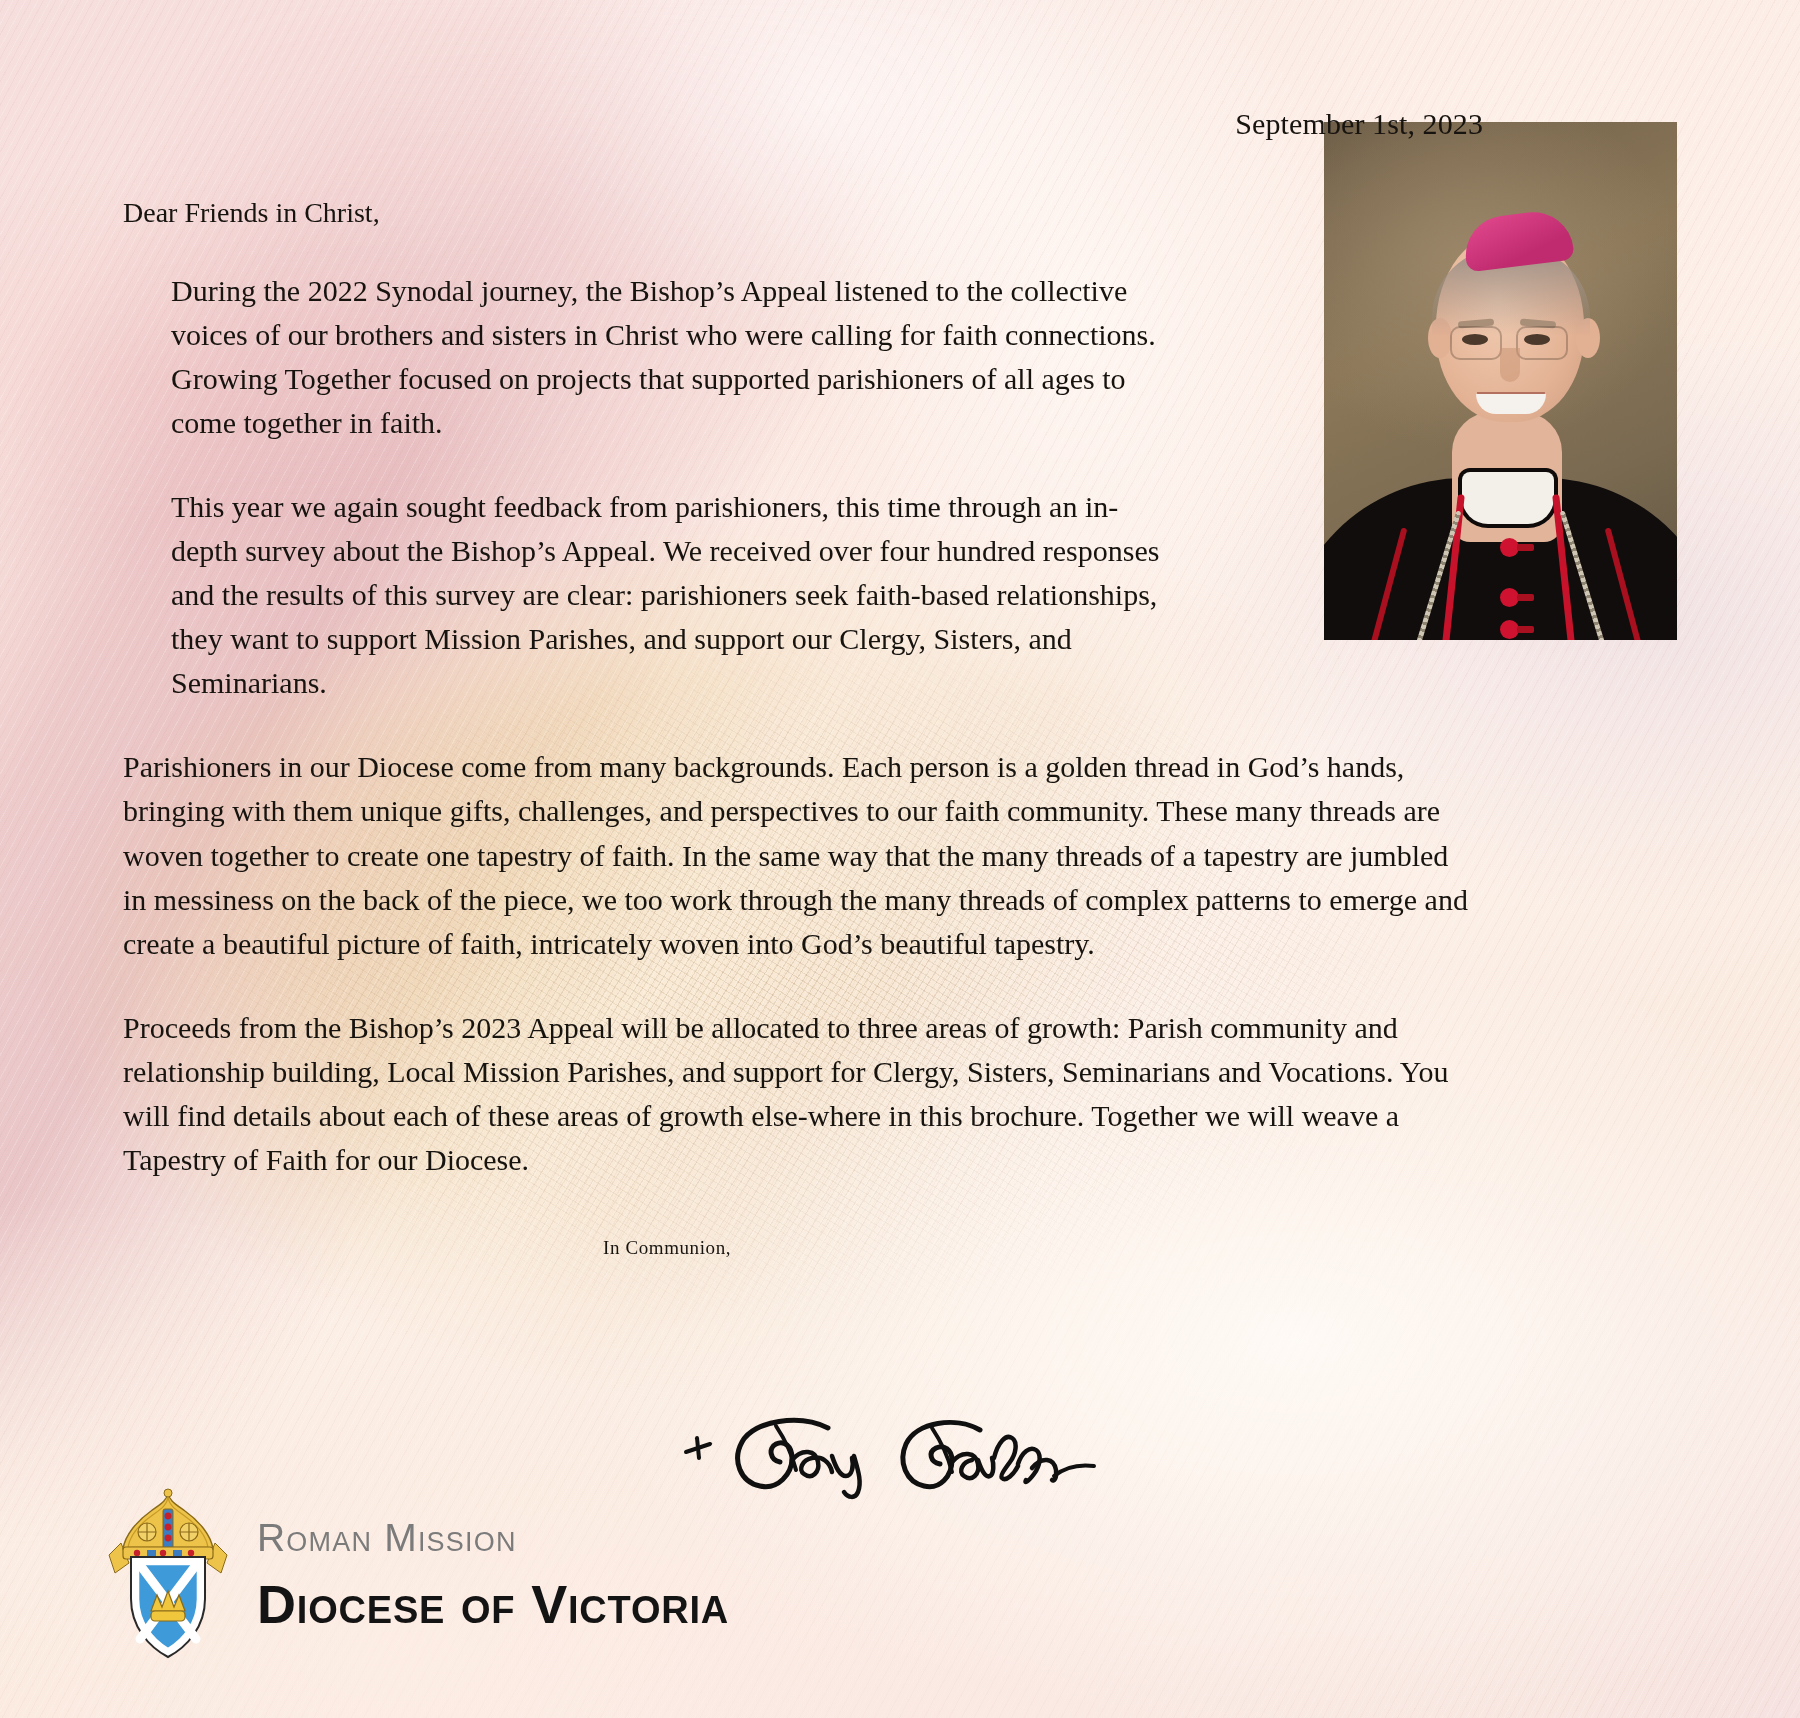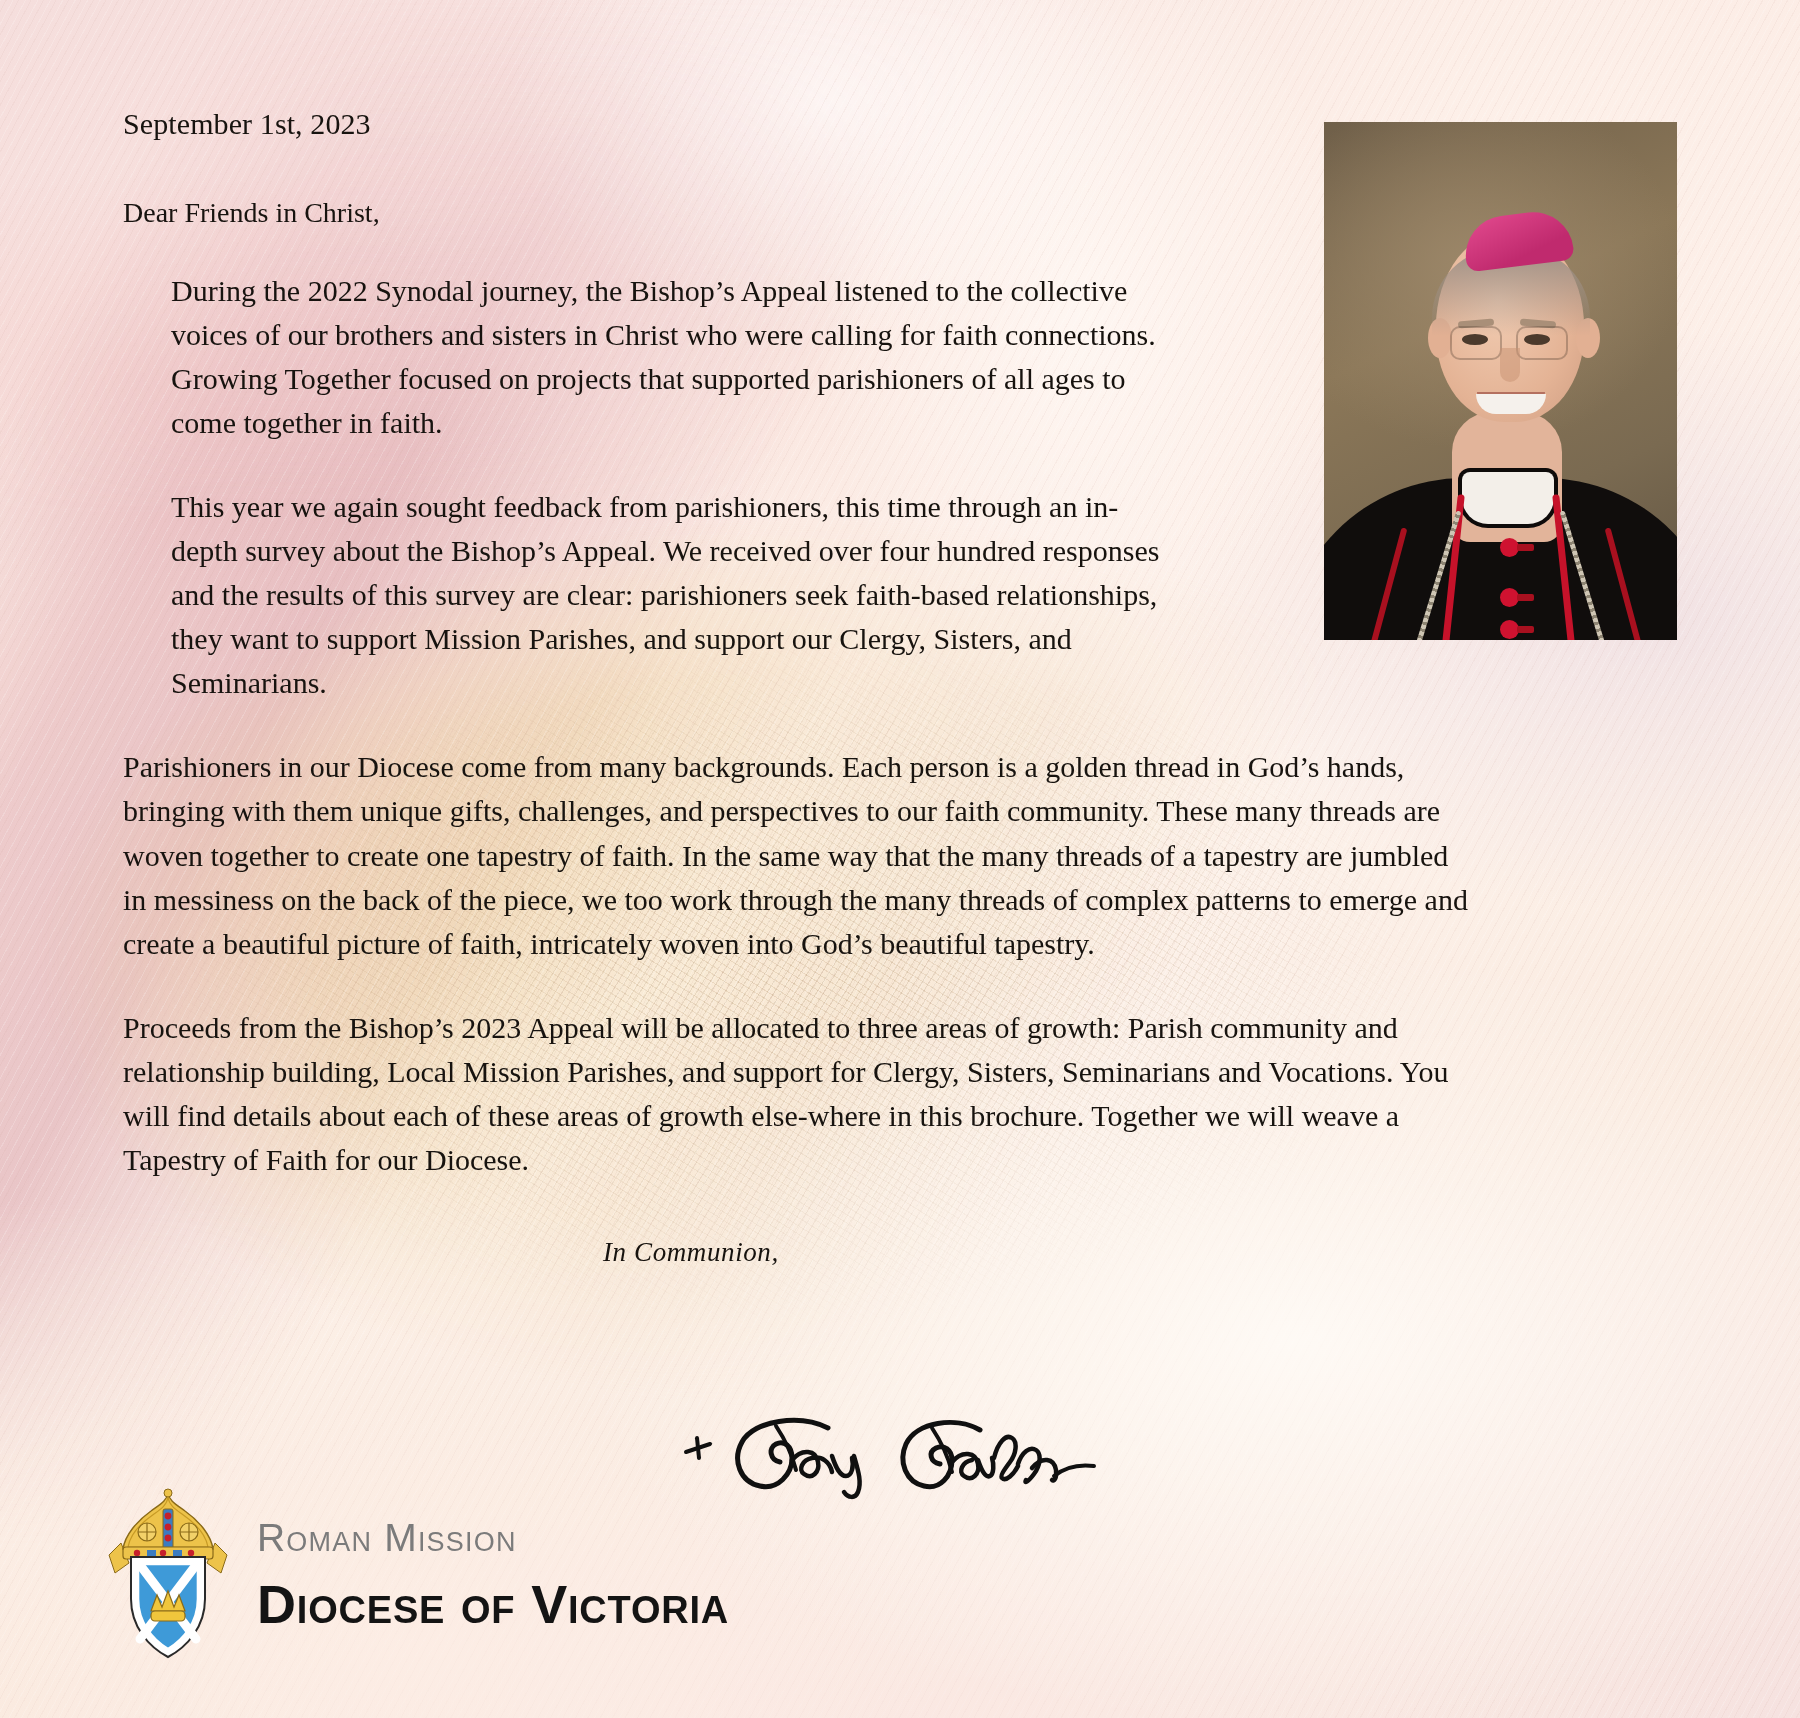--- a/index.html
+++ b/index.html
@@ -111,44 +111,44 @@
     left: 123px;
     top: 104px;
     width: 1360px;
     color: #17130f;
   }
 
   .date {
     font-size: 30px;
     line-height: 1.35;
     letter-spacing: .1px;
+    text-align: right;
   }
 
   .salutation {
     font-size: 28px;
     margin-top: 52px;
   }
 
   .para {
     font-size: 30px;
     line-height: 1.47;
     margin-top: 40px;
     text-rendering: optimizeLegibility;
   }
 
   
   .para.narrow { width: 1010px; margin-left: 48px; }
   .para.wide   { width: 1355px; }
 
   .closing {
-    font-size: 27px;
+    font-size: 19px;
     margin-top: 55px;
     margin-left: 480px;
     letter-spacing: .6px;
-    font-style: italic;
   }
 
   
   .portrait {
     position: absolute;
     left: 1324px;
     top: 122px;
     width: 353px;
     height: 518px;
     overflow: hidden;

